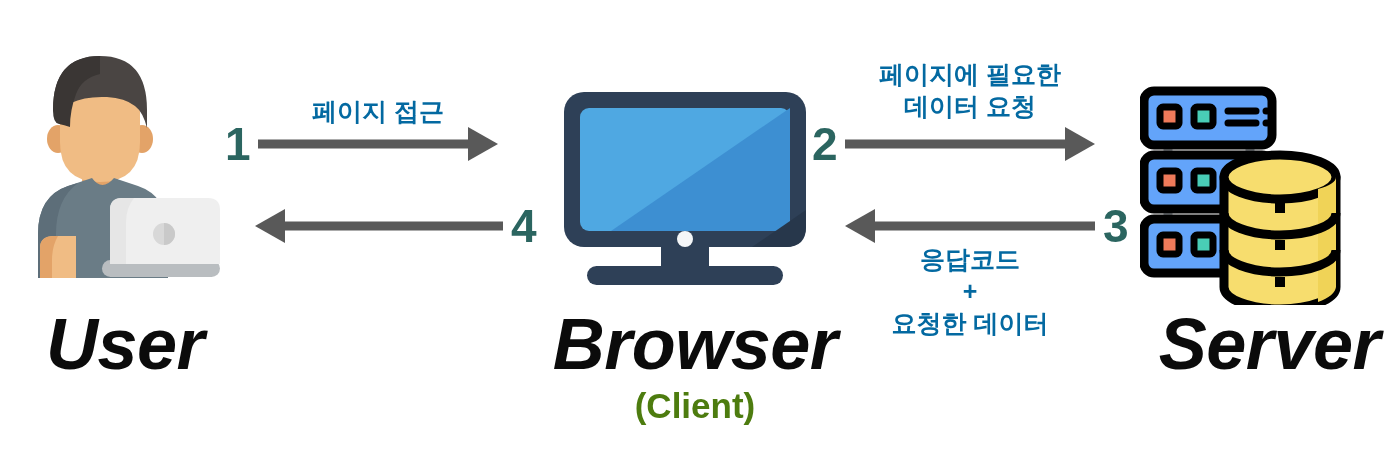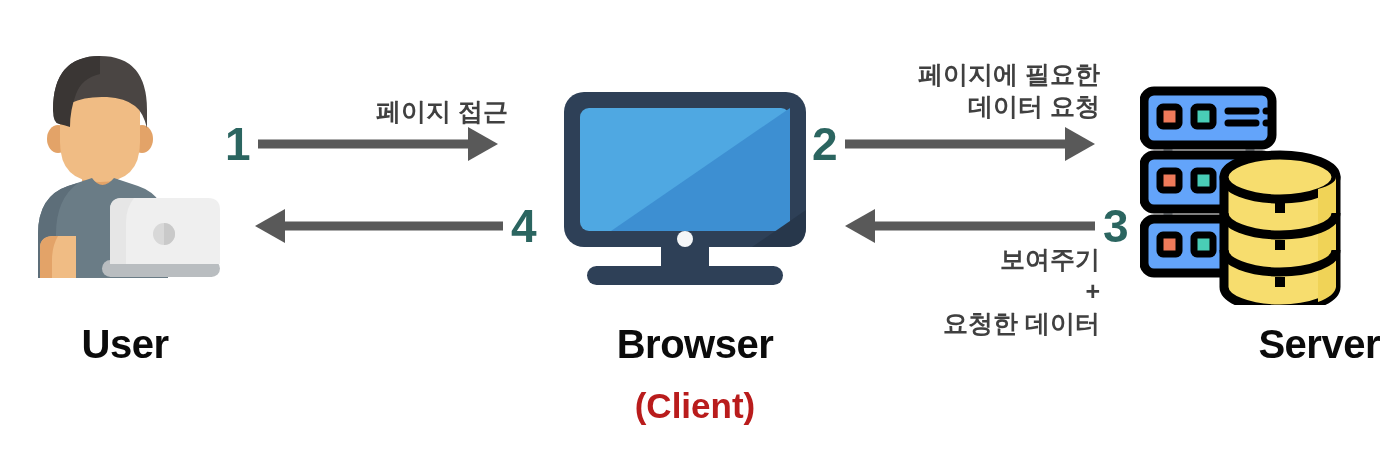--- a/index.html
+++ b/index.html
@@ -24,39 +24,39 @@
 
   
   .node-label {
     position: absolute;
     text-align: center;
     font-weight: bold;
     color: #0b0b0b;
     letter-spacing: -0.5px;
     white-space: nowrap;
   }
-  .node-label.primary { font-size: 40px; line-height: 62px; }
+  .node-label.primary { font-size: 72px; line-height: 62px; font-style: italic; }
   .node-sub {
     position: absolute;
     text-align: center;
     font-weight: bold;
     font-size: 35px;
     line-height: 36px;
-    color: #b91c1c;
+    color: #4d7c0f;
     white-space: nowrap;
   }
 
   
   .arrow-label {
     position: absolute;
-    text-align: right;
+    text-align: center;
     font-weight: bold;
     font-size: 25px;
     line-height: 32px;
-    color: #404040;
+    color: #0369a1;
     white-space: pre-line;
   }
 
   
   .step-num {
     position: absolute;
     font-weight: bold;
     font-size: 46px;
     line-height: 46px;
     color: #2b6560;
@@ -229,21 +229,21 @@
   </div>
   <div class="step-num" style="left:812px; top:121px;">2</div>
   <div class="arrow-label" style="left:840px; top:58px; width:260px;">페이지에 필요한
 데이터 요청</div>
 
   <div class="arrow left" style="left:845px; top:209px; width:250px; height:34px;">
     <div class="shaft" style="left:28px; right:0;"></div>
     <div class="head"></div>
   </div>
   <div class="step-num" style="left:1103px; top:203px;">3</div>
-  <div class="arrow-label" style="left:840px; top:243px; width:260px;">보여주기
+  <div class="arrow-label" style="left:840px; top:243px; width:260px;">응답코드
 +
 요청한 데이터</div>
 
   <div class="arrow left" style="left:255px; top:209px; width:248px; height:34px;">
     <div class="shaft" style="left:28px; right:0;"></div>
     <div class="head"></div>
   </div>
   <div class="step-num" style="left:511px; top:203px;">4</div>
 
 </div>

